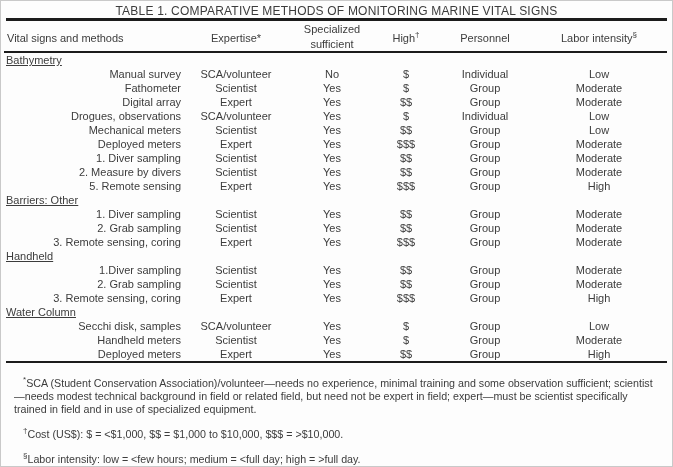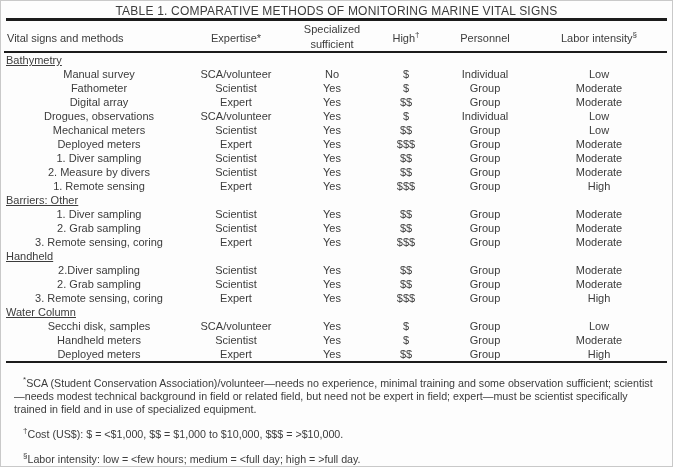--- a/index.html
+++ b/index.html
@@ -44,21 +44,21 @@
   thead sup { font-size: 8px; }
   tbody td {
     font-size: 11px;
     height: 14px;
     line-height: 14px;
     padding: 0;
     text-align: center;
     white-space: nowrap;
     overflow: visible;
   }
-  tbody td.c0 { text-align: center; padding-left: 13px; }
+  tbody td.c0 { text-align: right; padding-left: 13px; }
   tbody td.section-cell { text-align: left; padding-left: 2px; text-decoration: underline; }
   .section-label { text-decoration: underline; }
   .footnotes {
     margin: 0 5px;
     padding-top: 2px;
     font-size: 10.7px;
     line-height: 13.2px;
   }
   .footnotes p { margin: 8px; text-indent: 9px; }
   .footnotes sup { font-size: 8px; }
@@ -153,21 +153,21 @@
         </tr>
         <tr>
           <td class="c0">2. Measure by divers</td>
           <td class="c1">Scientist</td>
           <td class="c2">Yes</td>
           <td class="c3">$$</td>
           <td class="c4">Group</td>
           <td class="c5">Moderate</td>
         </tr>
         <tr>
-          <td class="c0">1. Remote sensing</td>
+          <td class="c0">5. Remote sensing</td>
           <td class="c1">Expert</td>
           <td class="c2">Yes</td>
           <td class="c3">$$$</td>
           <td class="c4">Group</td>
           <td class="c5">High</td>
         </tr>
         <tr>
           <td colspan="6" class="section-cell"><span class="section-label">Barriers: Other</span></td>
         </tr>
         <tr>
@@ -191,21 +191,21 @@
           <td class="c1">Expert</td>
           <td class="c2">Yes</td>
           <td class="c3">$$$</td>
           <td class="c4">Group</td>
           <td class="c5">Moderate</td>
         </tr>
         <tr>
           <td colspan="6" class="section-cell"><span class="section-label">Handheld</span></td>
         </tr>
         <tr>
-          <td class="c0">2.Diver sampling</td>
+          <td class="c0">1.Diver sampling</td>
           <td class="c1">Scientist</td>
           <td class="c2">Yes</td>
           <td class="c3">$$</td>
           <td class="c4">Group</td>
           <td class="c5">Moderate</td>
         </tr>
         <tr>
           <td class="c0">2. Grab sampling</td>
           <td class="c1">Scientist</td>
           <td class="c2">Yes</td>

